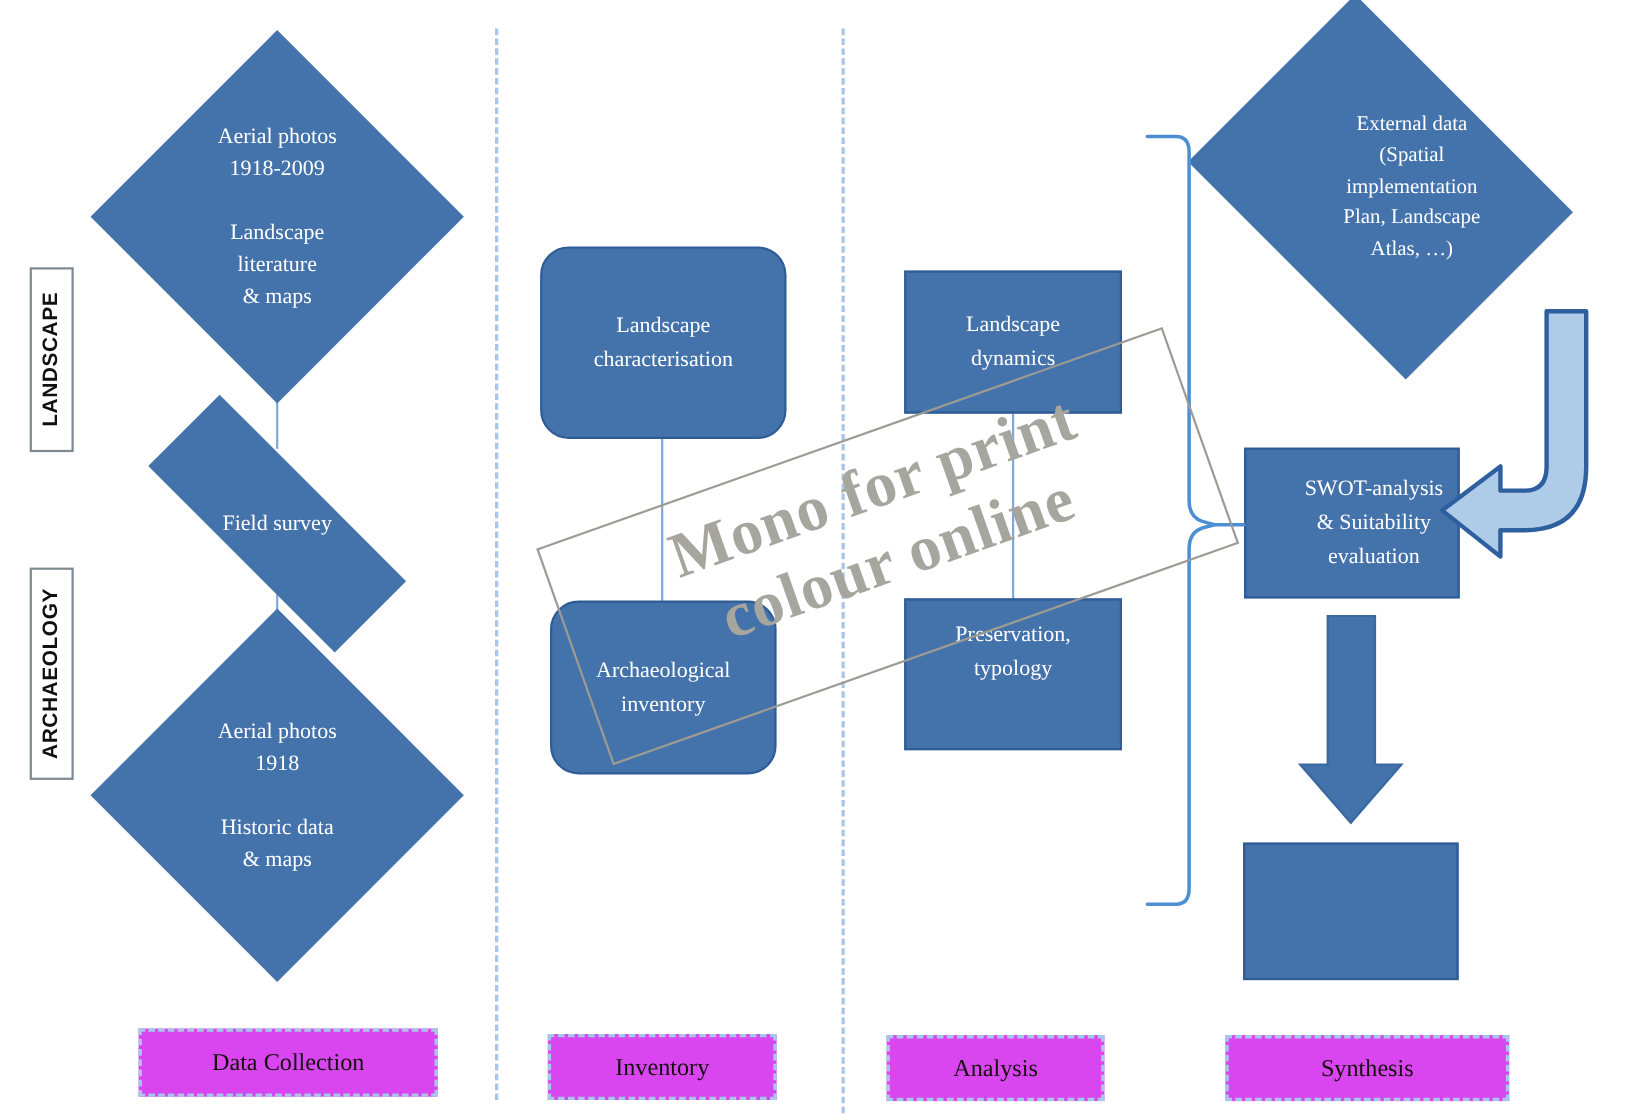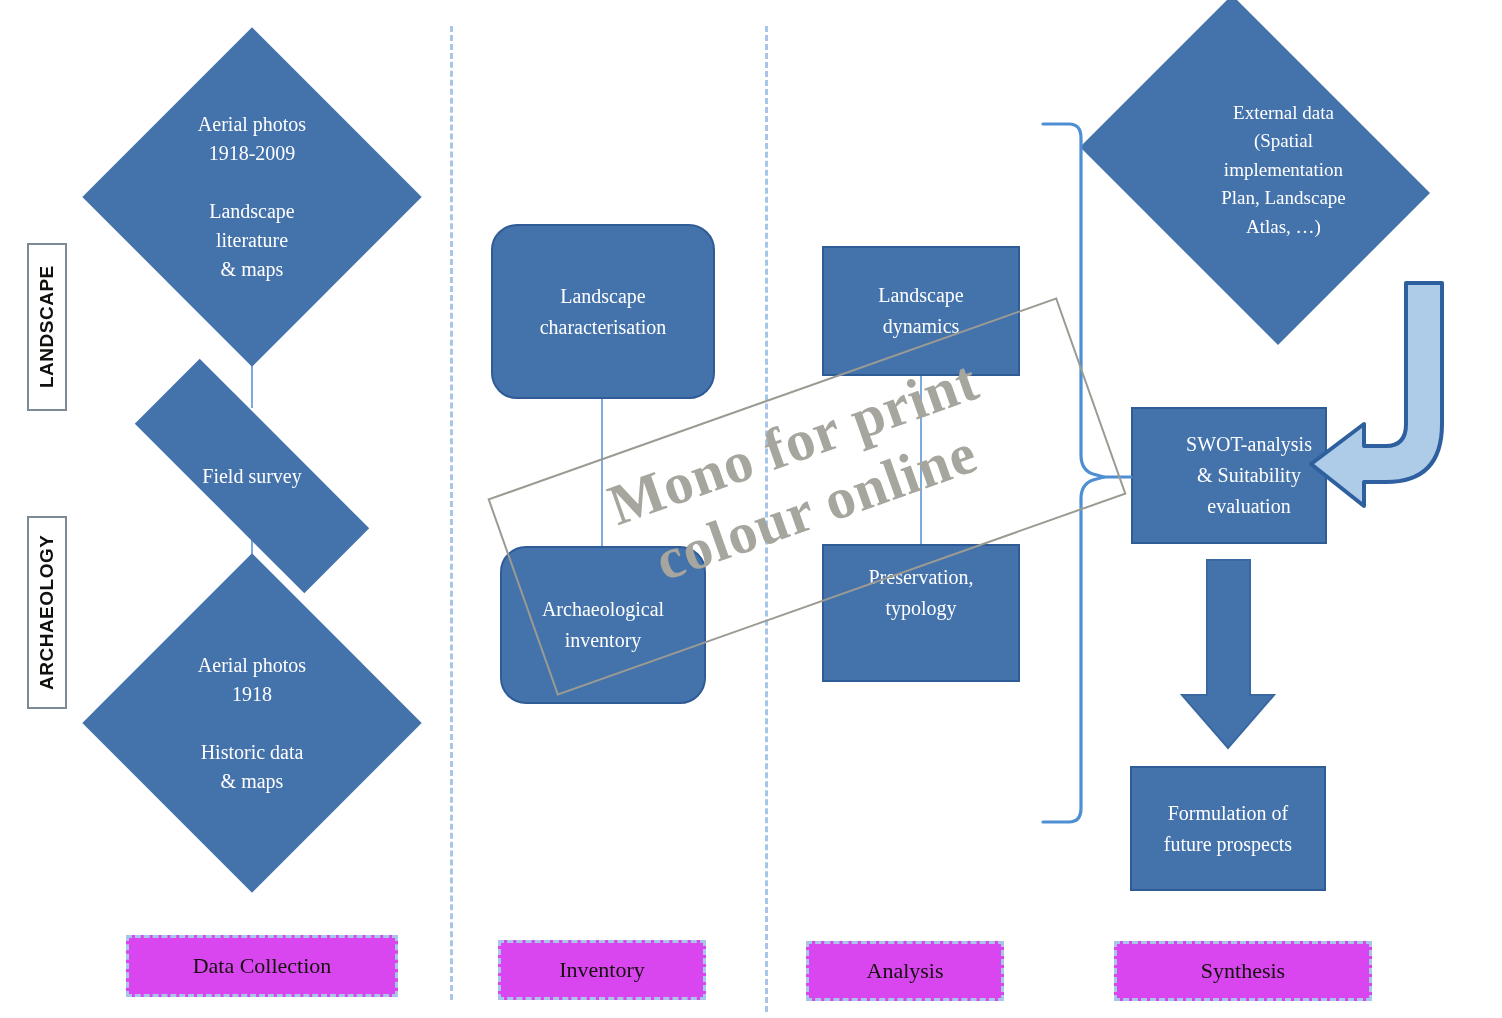--- a/index.html
+++ b/index.html
@@ -165,22 +165,20 @@
 implementation
 Plan, Landscape
 Atlas,  …)</div>
 
   <div class="rect" style="left:1131px;top:407px;width:196px;height:137px;"></div>
   <div class="node-text" style="left:1131px;top:407px;width:196px;height:137px;margin-left:20px;">SWOT-analysis
 &amp;  Suitability
 evaluation</div>
 
   <div class="rect" style="left:1130px;top:766px;width:196px;height:125px;"></div>
-  <div class="node-text" style="left:1130px;top:766px;width:196px;height:125px;">Formulation  of
-future  prospects</div>
 
   <svg class="overlay" xmlns="http://www.w3.org/2000/svg">
 
     <g fill="none" stroke="#4e8fd4" stroke-width="3.2" stroke-linecap="round" stroke-linejoin="round">
       <path d="M 1043 124 L 1069 124 Q 1081 124 1081 138 L 1081 455 Q 1081 470 1093 474 L 1104 477
                L 1093 480 Q 1081 484 1081 499 L 1081 808 Q 1081 822 1069 822 L 1043 822"></path>
       <path d="M 1104 477 L 1131 477"></path>
     </g>
 
     <g>

